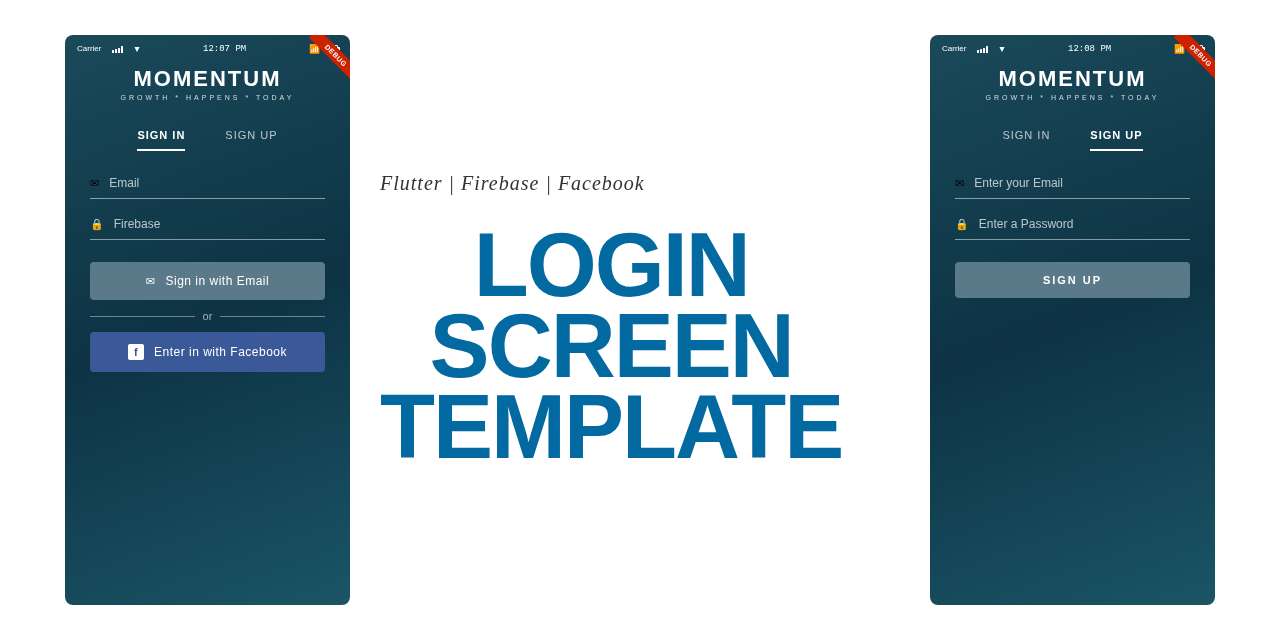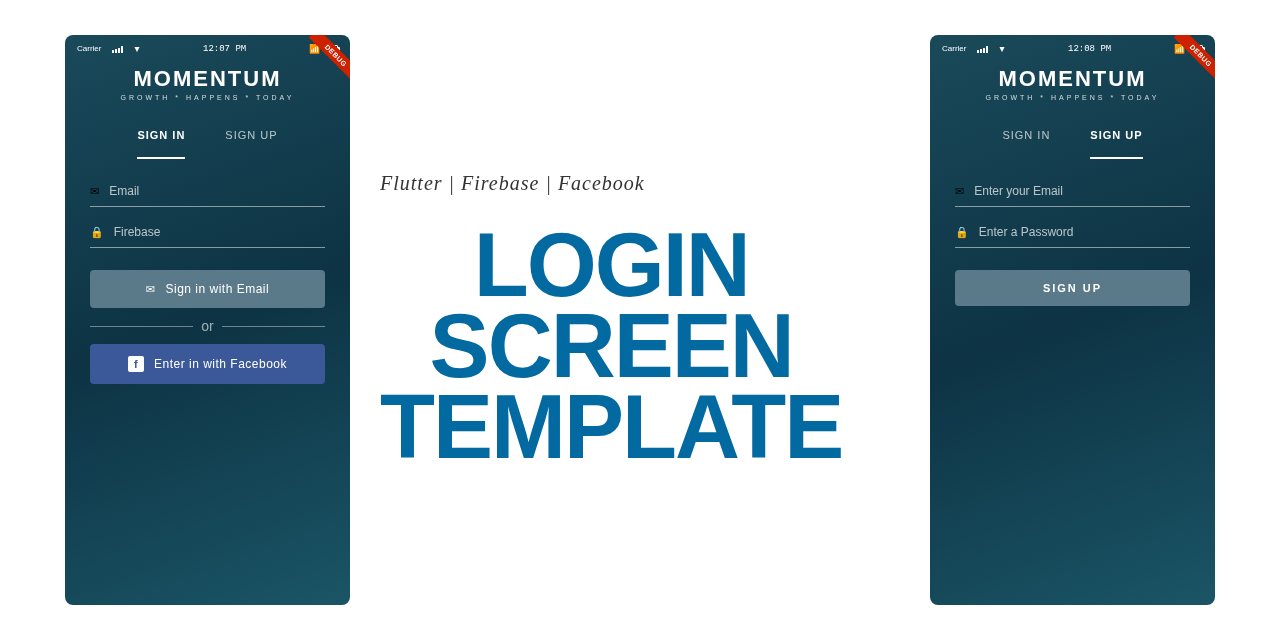--- a/index.html
+++ b/index.html
@@ -126,21 +126,21 @@
       margin-top: 28px;
       justify-content: center;
       gap: 40px;
     }
 
     .tab-item {
       font-size: 11px;
       color: rgba(255,255,255,0.7);
       letter-spacing: 1px;
       cursor: pointer;
-      padding-bottom: 16px;
+      padding-bottom: 8px;
     }
 
     .tab-item.active {
       color: white;
       font-weight: bold;
       border-bottom: 2px solid white;
     }
 
     
     .form-area {
@@ -228,21 +228,21 @@
       gap: 8px;
     }
 
     .or-line {
       flex: 1;
       height: 1px;
       background: rgba(255,255,255,0.4);
     }
 
     .or-text {
-      font-size: 14px;
+      font-size: 11px;
       color: rgba(255,255,255,0.6);
       text-align: right;
     }
 
     
     .center-content {
       flex: 1;
       display: flex;
       flex-direction: column;
       align-items: flex-start;

